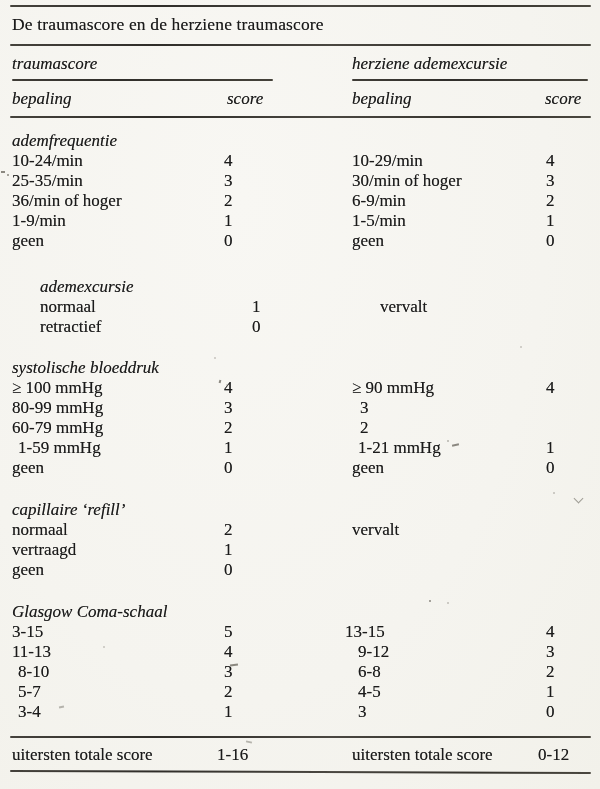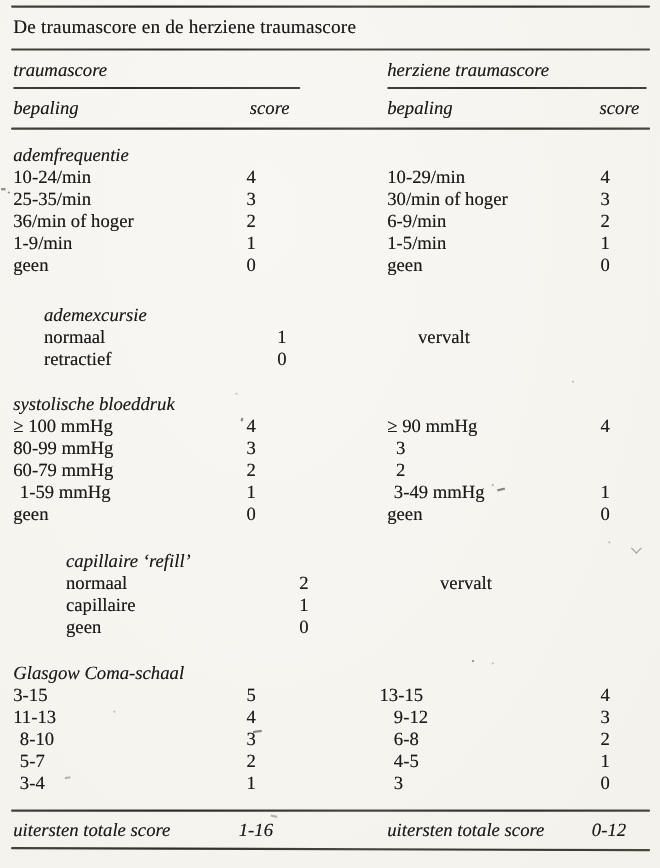--- a/index.html
+++ b/index.html
@@ -31,48 +31,48 @@
   .partials{display:flex;margin-top:5px;padding-left:12px;}
   .prule{height:1.8px;border-radius:1px;background:linear-gradient(90deg,#403d37,#302e2a 40%,#45423a);}
   .prule.left{width:261px;}
   .prule.right{width:236px;margin-left:79px;}
   .subheader-row{margin-top:8px;font-style:italic;}
   .sh-score-l{padding-left:10px;}
   .sh-score-r{padding-left:7px;}
   #sections .section:nth-child(1){margin-top:13px;}
   #sections .section:nth-child(2){margin-top:26px;padding-left:28px;}
   #sections .section:nth-child(3){margin-top:21px;}
-  #sections .section:nth-child(4){margin-top:22px;padding-left:48px;}
+  #sections .section:nth-child(4){margin-top:22px;}
   #sections .section:nth-child(5){margin-top:22px;}
   .section-label{font-style:italic;padding-left:12px;font-size:17px;line-height:20px;}
   .num-l{padding-left:7px;}
   .num-r{padding-left:8px;}
   .ind1{padding-left:6px;}
   .bep.ind1{padding-left:6px;}
   .out1{margin-left:-7px;}
-  .footer-row{margin-top:7px;font-style:italic;}
+  .footer-row{margin-top:7px;}
   .fval-l,.fval-r{padding-left:0;}
   .art{position:absolute;background:#8b8880;}
   .cell{white-space:nowrap;}
 </style>
 </head>
 <body>
 
 <div class="page">
 
   <div class="rule top"></div>
 
   <div class="title">De traumascore en de herziene traumascore</div>
 
   <div class="rule r2"></div>
 
   <div class="grid group-row">
     <div class="cell">traumascore</div>
     <div></div>
-    <div class="cell">herziene traumascore</div>
+    <div class="cell">herziene ademexcursie</div>
     <div></div>
   </div>
 
   <div class="partials">
     <div class="prule left"></div>
     <div class="prule right"></div>
   </div>
 
   <div class="grid subheader-row">
     <div class="cell">bepaling</div>
@@ -146,40 +146,40 @@
           <div class="cell num-r">3</div>
         </div>
         <div class="grid row">
           <div class="cell bep">60-79 mmHg</div>
           <div class="cell num-l">2</div>
           <div class="cell num-r">2</div>
         </div>
         <div class="grid row">
           <div class="cell bep ind1">1-59 mmHg</div>
           <div class="cell num-l">1</div>
-          <div class="cell bep ind1">3-49 mmHg</div>
+          <div class="cell bep ind1">1-21 mmHg</div>
           <div class="cell num-r">1</div>
         </div>
         <div class="grid row">
           <div class="cell bep">geen</div>
           <div class="cell num-l">0</div>
           <div class="cell bep">geen</div>
           <div class="cell num-r">0</div>
         </div>
       </div>
       <div class="section">
         <div class="section-label cell">capillaire ‘refill’</div>
         <div class="grid row">
           <div class="cell bep">normaal</div>
           <div class="cell num-l">2</div>
           <div class="cell bep">vervalt</div>
           <div class="cell num-r"></div>
         </div>
         <div class="grid row">
-          <div class="cell bep">capillaire</div>
+          <div class="cell bep">vertraagd</div>
           <div class="cell num-l">1</div>
           <div class="cell bep"></div>
           <div class="cell num-r"></div>
         </div>
         <div class="grid row">
           <div class="cell bep">geen</div>
           <div class="cell num-l">0</div>
           <div class="cell bep"></div>
           <div class="cell num-r"></div>
         </div>

